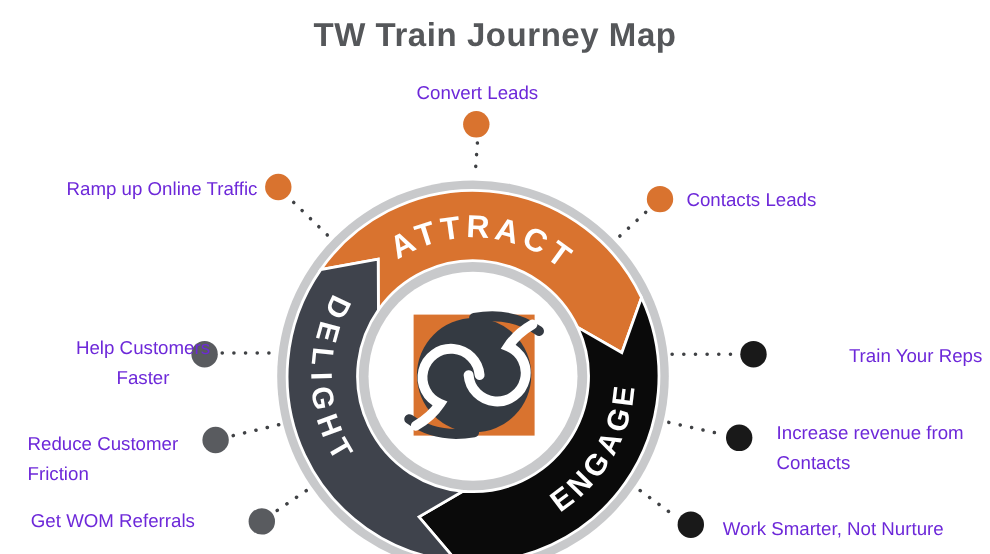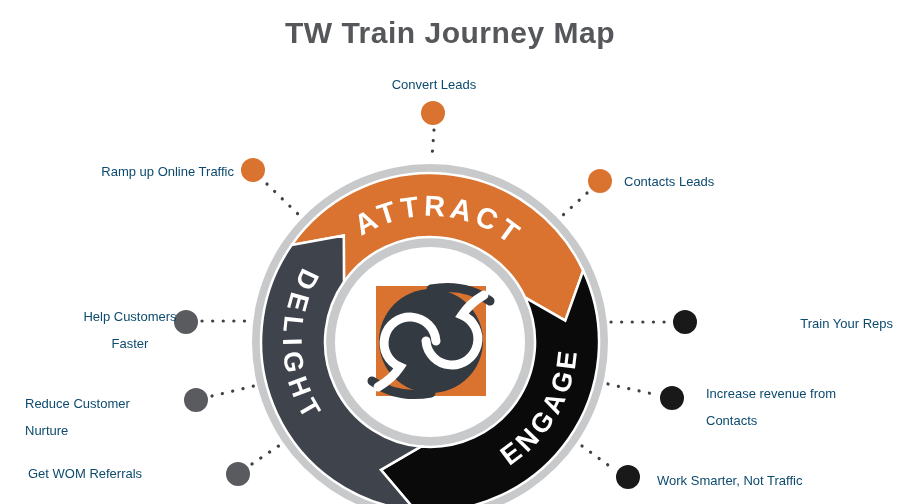--- a/index.html
+++ b/index.html
@@ -1,21 +1,21 @@
 <!DOCTYPE html>
 <html><head>
 <meta charset="utf-8">
 <style>
   html,body{margin:0;padding:0;background:#fff;}
   #stage{position:relative;width:900px;height:504px;overflow:hidden;background:#ffffff;
          font-family:"Liberation Sans",sans-serif;}
   #title{position:absolute;top:16px;left:0;width:900px;text-align:center;
          font-size:30px;font-weight:bold;color:#55575a;letter-spacing:.5px;}
   #wheel{position:absolute;left:0;top:0;}
-  .callout-label{position:absolute;font-size:13px;line-height:27px;color:#0c4a6e;
+  .callout-label{position:absolute;font-size:17px;line-height:27px;color:#6d28d9;
                  white-space:pre-line;}
   .seg{stroke:#ffffff;stroke-width:2.5;stroke-linejoin:miter;}
   .arc-label{fill:#ffffff;font-weight:bold;font-family:"Liberation Sans",sans-serif;}
   .ls-attract{font-size:29px;letter-spacing:4px;}
   .ls-engage{font-size:27px;letter-spacing:4px;}
   .ls-delight{font-size:27px;letter-spacing:7px;}
   .connector{stroke:#3f4144;stroke-width:3.2;stroke-linecap:round;stroke-dasharray:0.1 10.5;fill:none;}
 </style>
 </head>
 <body>
@@ -63,20 +63,20 @@
       <circle cx="628" cy="477" r="12" fill="#191919"></circle>
     </svg>
   <div id="title">TW Train Journey Map</div>
   <div id="callouts">
       <div class="callout-label" style="left: 334px; top: 71px; width: 200px; text-align: center;">Convert Leads</div>
       <div class="callout-label" style="left: 18px; top: 158px; width: 216px; text-align: right;">Ramp up Online Traffic</div>
       <div class="callout-label" style="left: 624px; top: 168px; width: 200px; text-align: left;">Contacts Leads</div>
       <div class="callout-label" style="left: 25px; top: 303px; width: 210px; text-align: center;">Help Customers
 Faster</div>
       <div class="callout-label" style="left: 25px; top: 390px; width: 210px; text-align: left;">Reduce Customer
-Nurture</div>
+Friction</div>
       <div class="callout-label" style="left: 28px; top: 460px; width: 210px; text-align: left;">Get WOM Referrals</div>
       <div class="callout-label" style="left: 713px; top: 310px; width: 180px; text-align: right;">Train Your Reps</div>
       <div class="callout-label" style="left: 706px; top: 380px; width: 200px; text-align: left;">Increase revenue from
 Contacts</div>
-      <div class="callout-label" style="left: 657px; top: 467px; width: 240px; text-align: left;">Work Smarter, Not Traffic</div>
+      <div class="callout-label" style="left: 657px; top: 467px; width: 240px; text-align: left;">Work Smarter, Not Nurture</div>
     </div>
 </div>
 
 </body></html>

